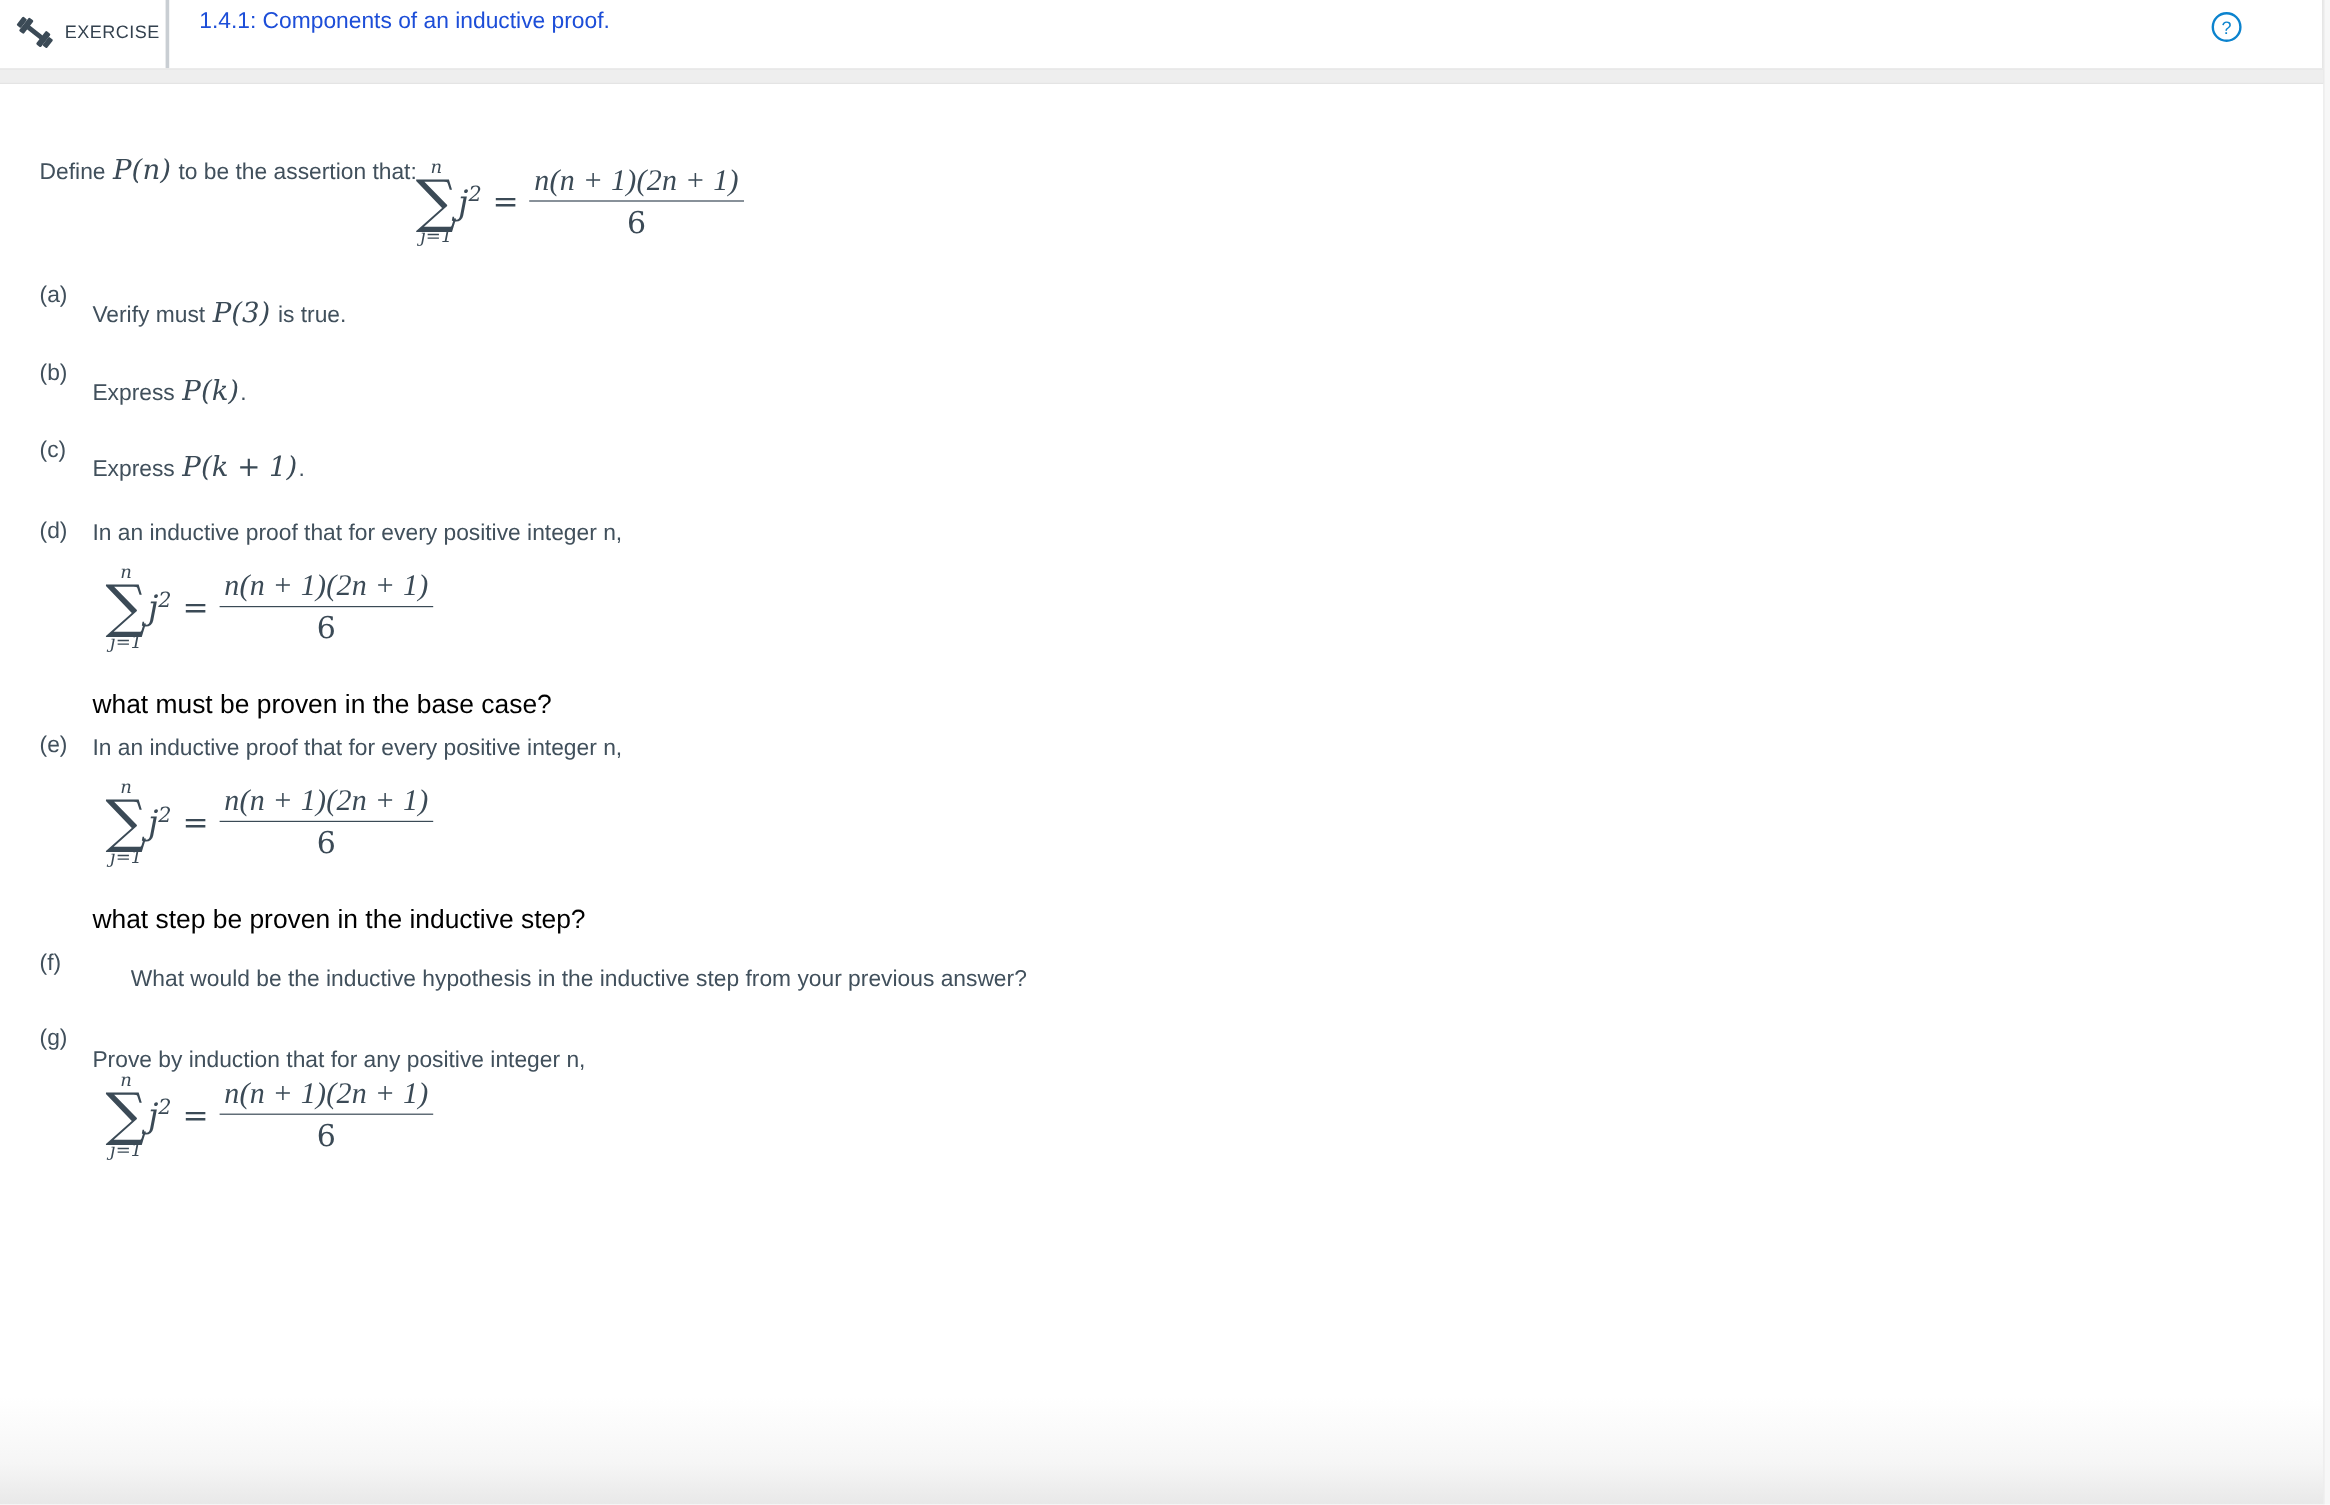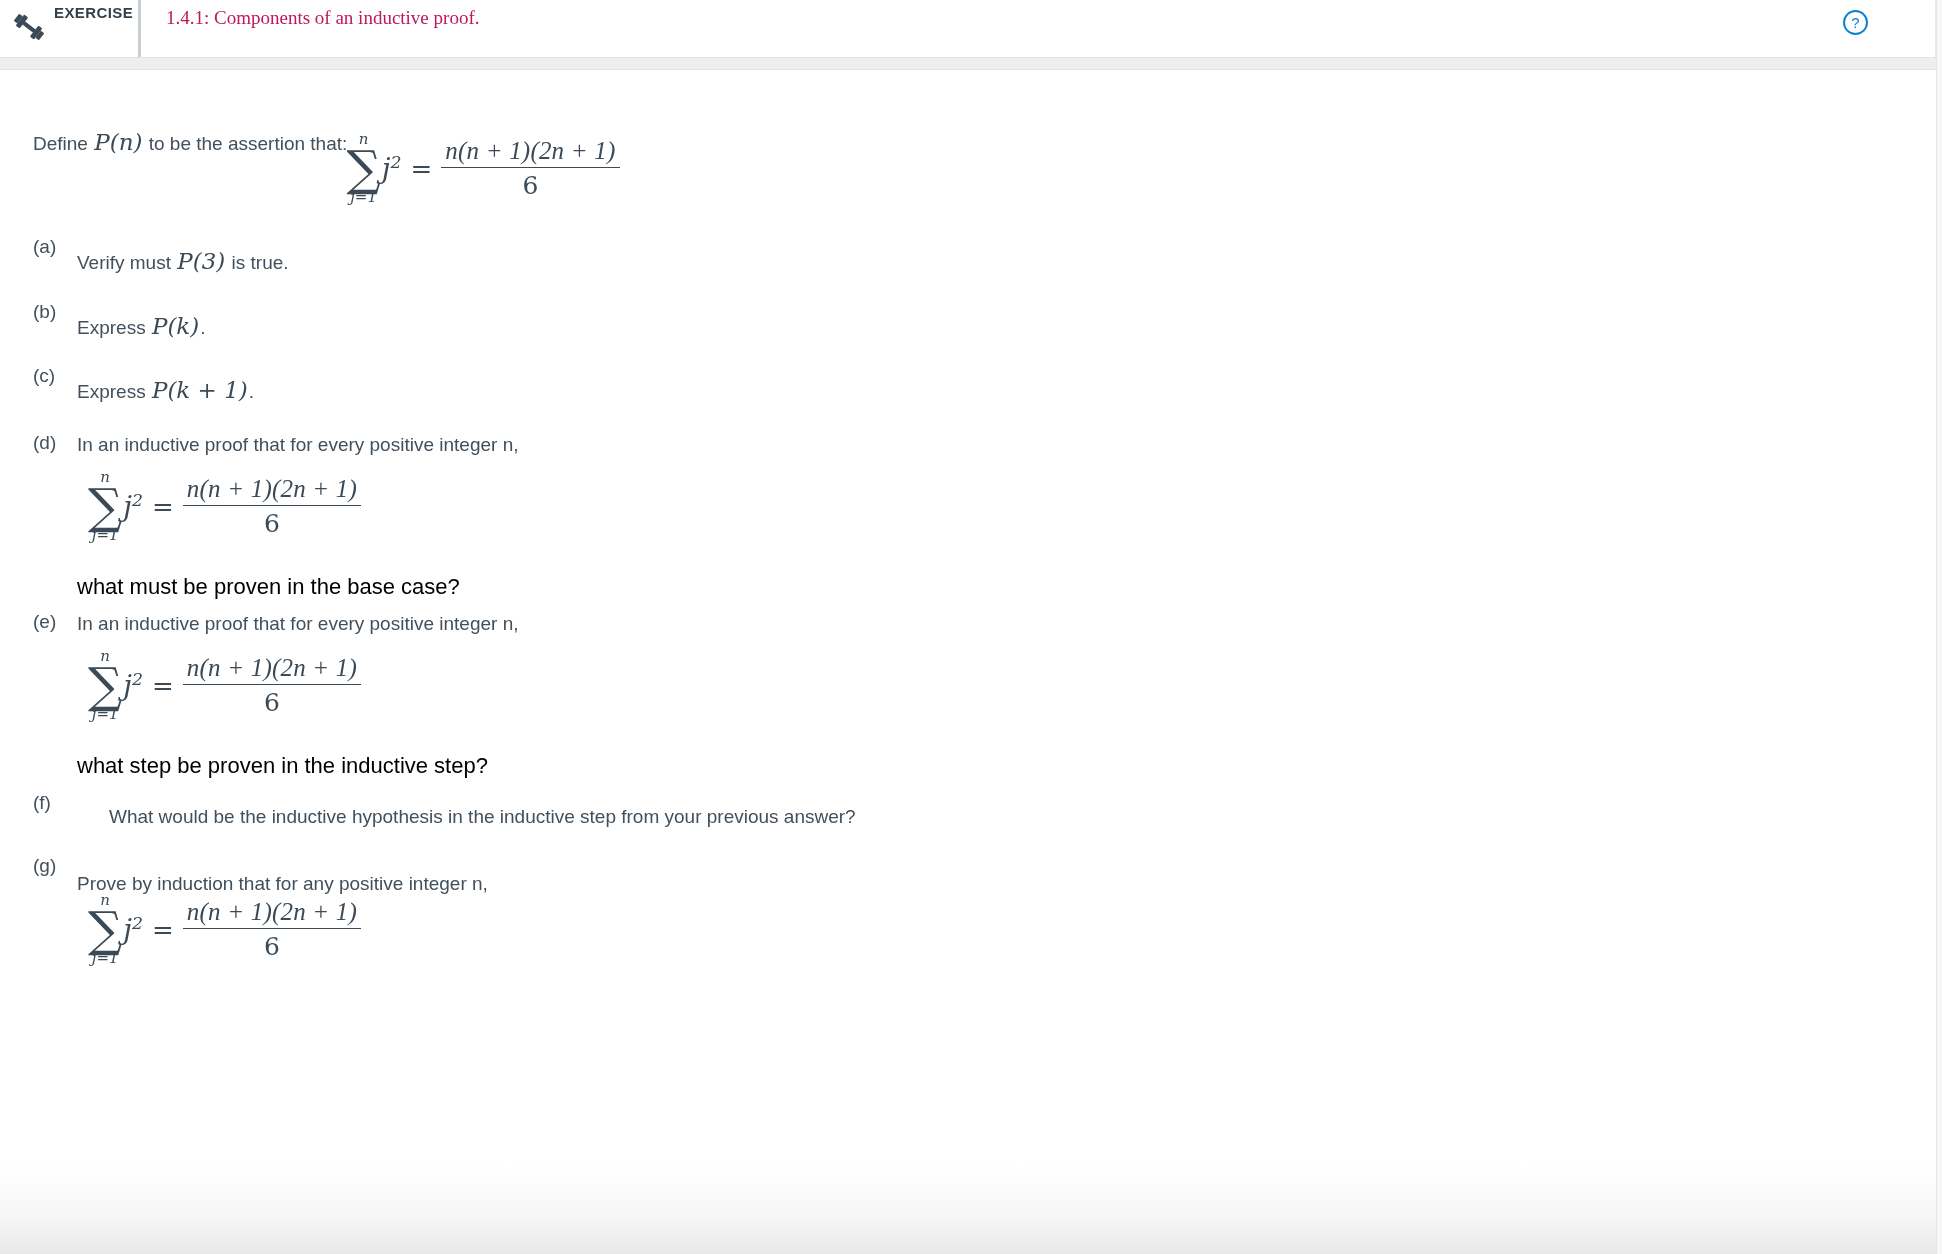--- a/index.html
+++ b/index.html
@@ -39,42 +39,42 @@
     height: 42px;
     display: flex;
     align-items: center;
     justify-content: center;
   }
   .header-icon svg { display: block; }
 
   .header-kicker {
     position: absolute;
     left: 54px;
-    top: 4px;
+    top: 19px;
     font-size: 15px;
-    font-weight: bold;
+    font-weight: normal;
     letter-spacing: 0.4px;
     color: #33414e;
     font-family: "Liberation Sans", sans-serif;
   }
   .header-divider {
     position: absolute;
     left: 138px;
     top: 0px;
     width: 3px;
     height: 57px;
     background: #c9ced3;
   }
   .header-title {
     position: absolute;
     left: 166px;
     top: 7px;
     font-size: 19px;
-    color: #be185d;
-    font-family: Liberation Serif, serif;
+    color: #1d4ed8;
+    font-family: Liberation Sans, sans-serif;
     white-space: nowrap;
   }
   .help-icon {
     position: absolute;
     right: 66px;
     top: 9px;
     width: 27px;
     height: 27px;
     cursor: pointer;
   }

